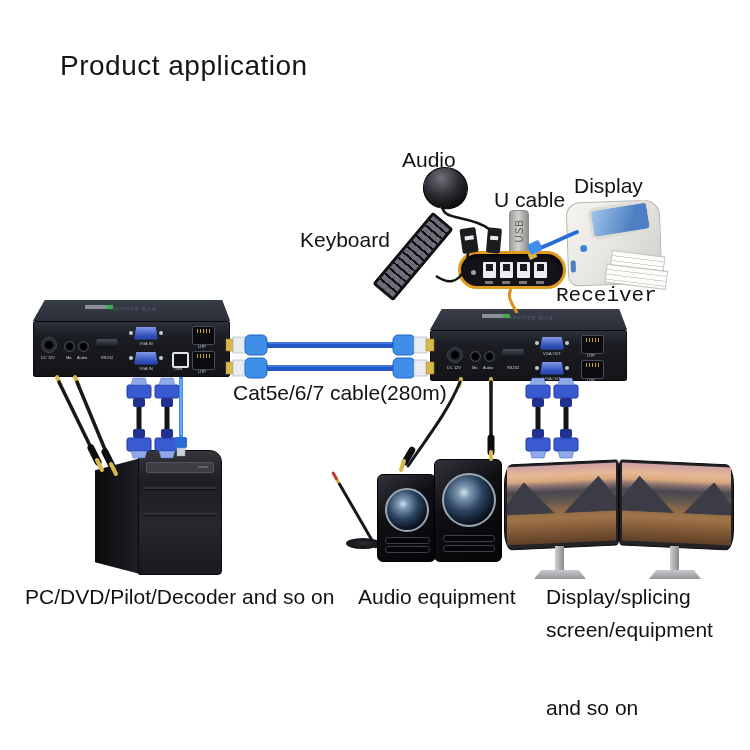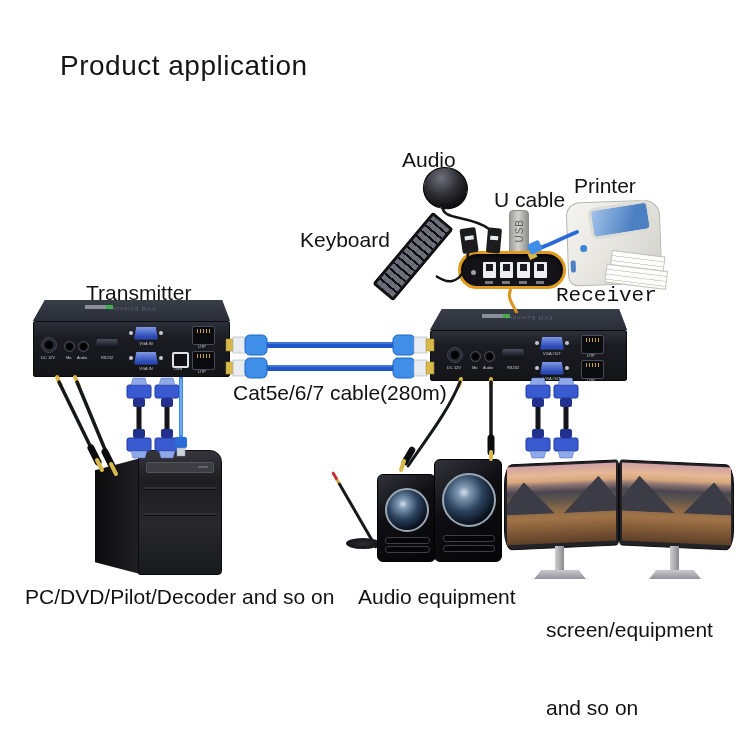--- a/index.html
+++ b/index.html
@@ -110,27 +110,27 @@
 </head>
 <body>
 
 <div id="stage">
 
   <div id="title">Product application</div>
 
   <div class="lbl" style="left:402px;top:148px;">Audio</div>
   <div class="lbl" style="left:300px;top:228px;">Keyboard</div>
   <div class="lbl" style="left:494px;top:188px;">U cable</div>
-  <div class="lbl" style="left:574px;top:174px;">Printer</div>
-  <div class="lbl" style="left:86px;top:281px;">Transmitter</div>
+  <div class="lbl" style="left:574px;top:174px;">Display</div>
   <div class="lbl" style="left:556px;top:284px;font-family:Liberation Mono, monospace;">Receiver</div>
   <div class="lbl" style="left:233px;top:381px;">Cat5e/6/7 cable(280m)</div>
 
   <div class="lbl" style="left:25px;top:585px;">PC/DVD/Pilot/Decoder and so on</div>
   <div class="lbl" style="left:358px;top:585px;">Audio equipment</div>
+  <div class="dcap" style="top:585px;">Display/splicing</div>
   <div class="dcap" style="top:618px;">screen/equipment</div>
   <div class="dcap" style="top:684px;margin-top:12px;">and so on</div>
 
   <div id="mouse-g"></div>
   <div id="keyboard-g">
       <div class="keys"></div>
     </div>
   <div id="udisk-g">
       <span>USB</span>
     </div>

